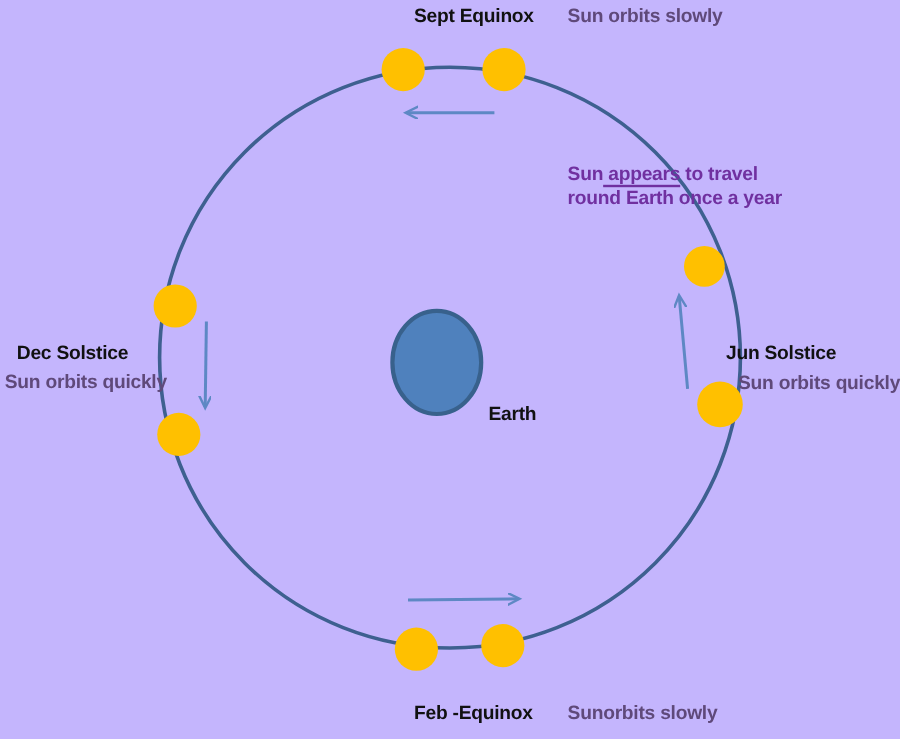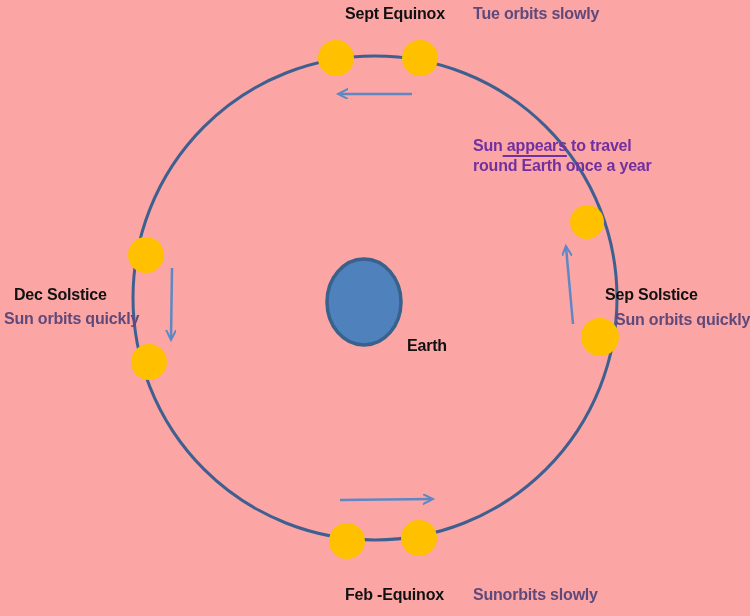--- a/index.html
+++ b/index.html
@@ -5,21 +5,21 @@
   html, body {
     margin: 0;
     padding: 0;
     background: #ffffff;
     font-family: "Liberation Sans", sans-serif;
   }
   .canvas {
     position: relative;
     width: 750px;
     height: 616px;
-    background: #fca5a5;
+    background: #c4b5fd;
     overflow: hidden;
   }
   .diagram-svg {
     position: absolute;
     left: 0;
     top: 0;
     width: 750px;
     height: 616px;
   }
   .lbl {
@@ -74,32 +74,32 @@
       <circle cx="587" cy="222" r="17" fill="#FFC000"></circle>
       <circle cx="600" cy="337" r="19" fill="#FFC000"></circle>
       <circle cx="146" cy="255" r="18" fill="#FFC000"></circle>
       <circle cx="149" cy="362" r="18" fill="#FFC000"></circle>
       <circle cx="347" cy="541" r="18" fill="#FFC000"></circle>
       <circle cx="419" cy="538" r="18" fill="#FFC000"></circle>
     </svg>
 
   <div class="lbl black" id="sept-equinox-label">Sept Equinox</div>
 
-  <div class="lbl muted" id="sept-note-label">Tue orbits slowly</div>
+  <div class="lbl muted" id="sept-note-label">Sun orbits slowly</div>
 
   <div class="lbl bright" id="annotation">
     <div class="line1"><span>Sun</span><span class="underlined pre"> appears</span><span class="pre"> to travel</span></div>
     <div class="line2">round Earth once a year</div>
   </div>
 
   <div class="lbl black" id="dec-solstice-label">Dec Solstice</div>
 
   <div class="lbl muted" id="dec-note-label">Sun orbits quickly</div>
 
-  <div class="lbl black" id="jun-solstice-label">Sep Solstice</div>
+  <div class="lbl black" id="jun-solstice-label">Jun Solstice</div>
 
   <div class="lbl muted" id="jun-note-label">Sun orbits quickly</div>
 
   <div class="lbl black" id="earth-label">Earth</div>
 
   <div class="lbl black" id="mar-equinox-label">Feb -Equinox</div>
 
   <div class="lbl muted" id="mar-note-label">Sunorbits slowly</div>
 
 </div>

